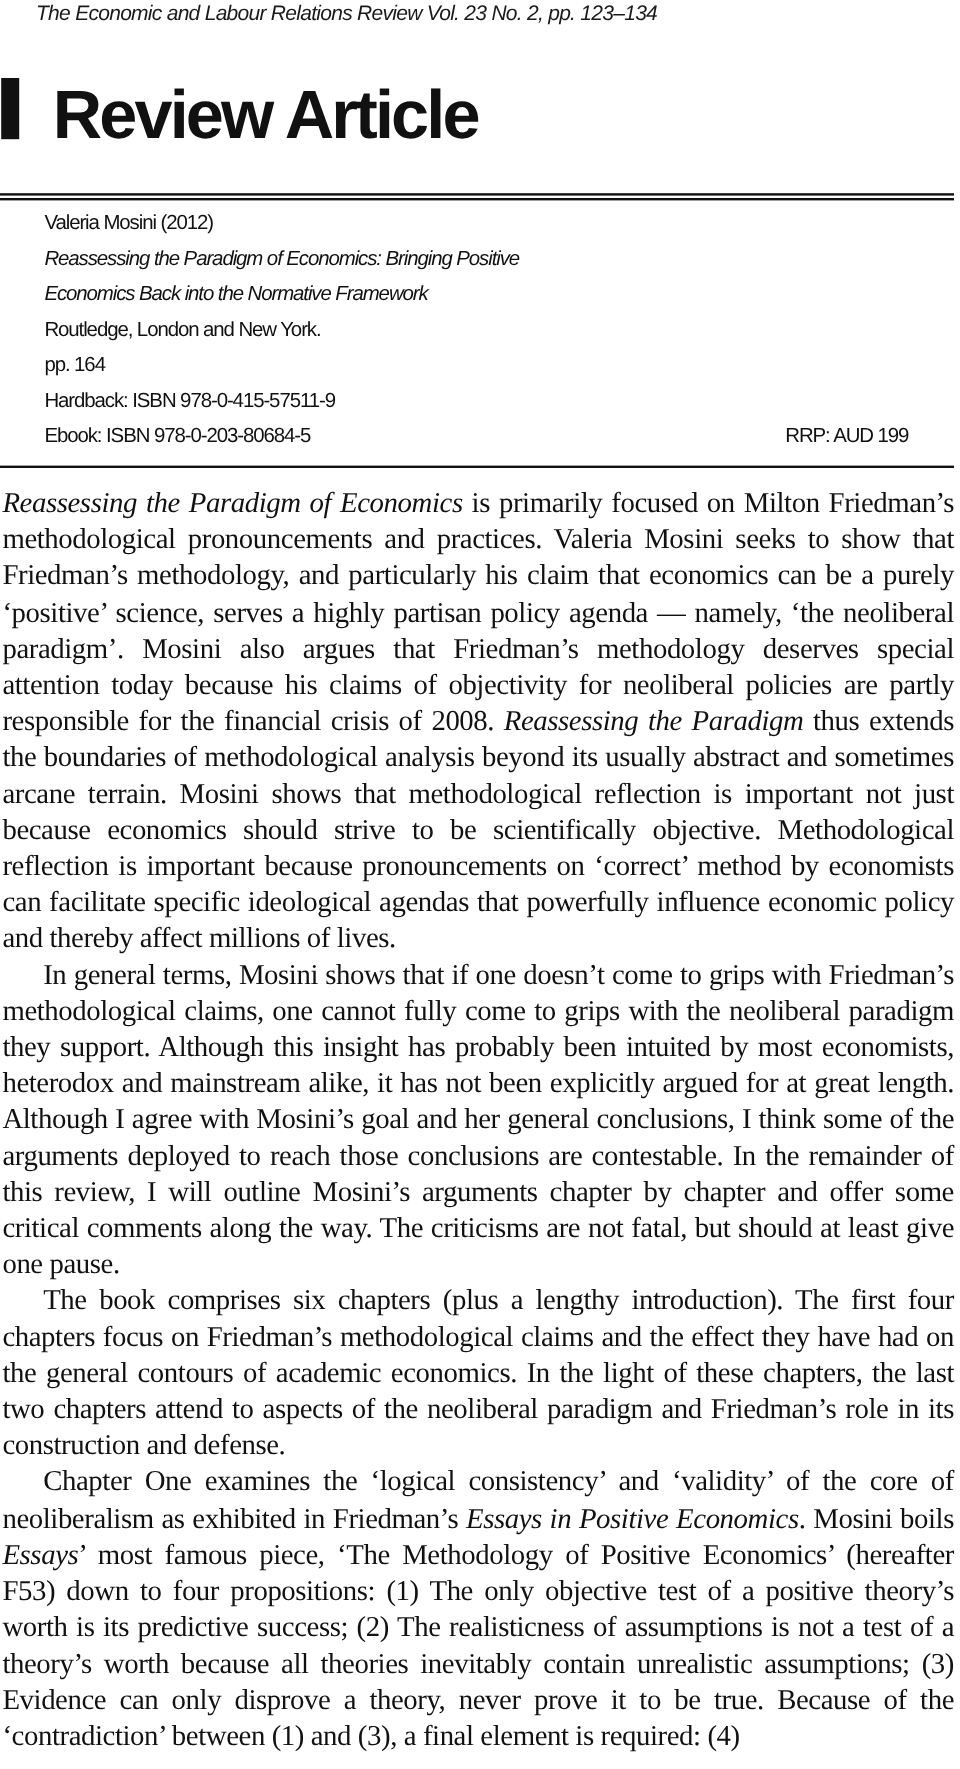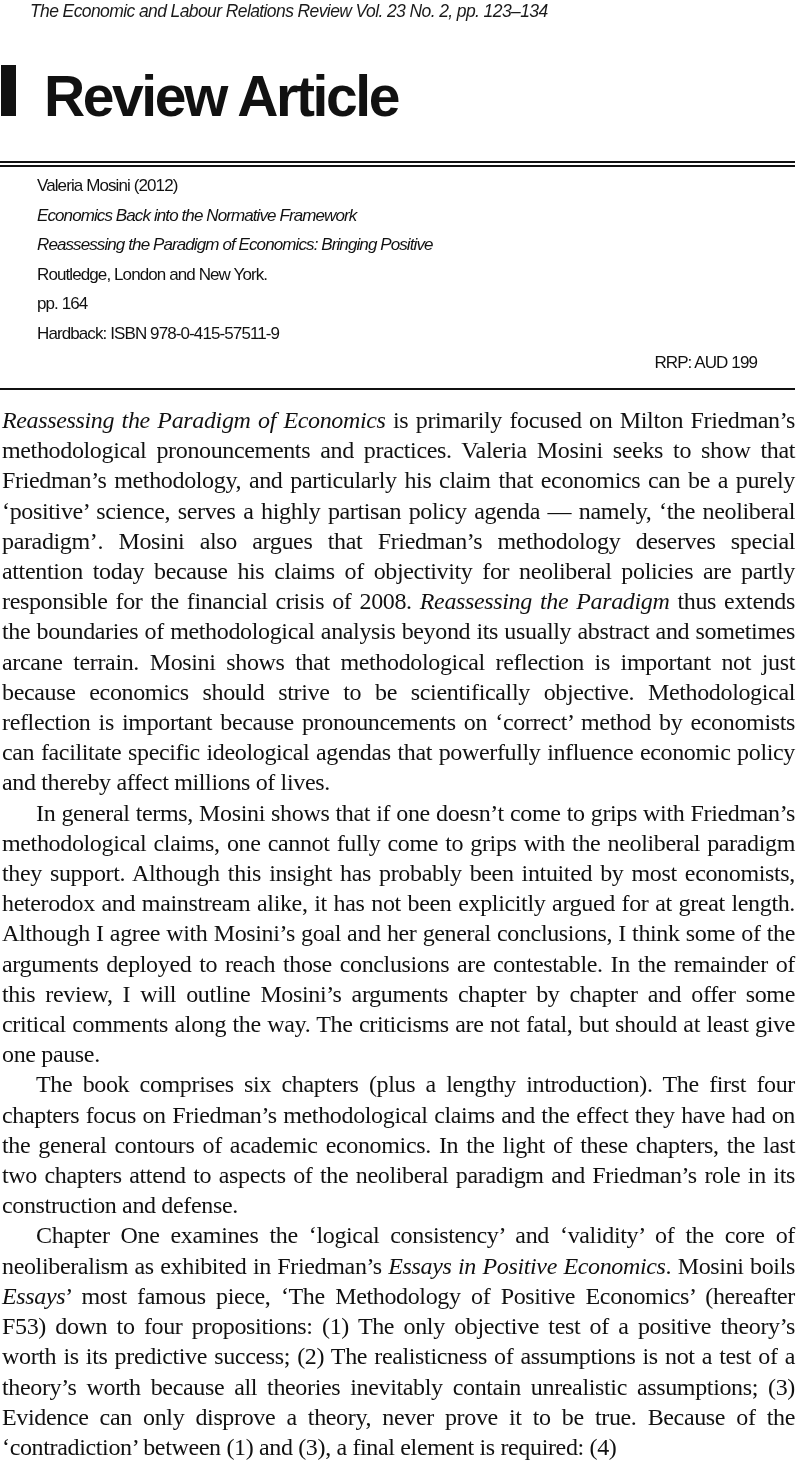--- a/index.html
+++ b/index.html
@@ -56,26 +56,27 @@
 <div class="running-head">The Economic and Labour Relations Review Vol. 23 No. 2, pp. 123–134</div>
 
 <div class="section-bar"></div>
 <h1 class="section-title" style="margin:0;">Review Article</h1>
 
 <div class="rule-double-top"></div>
 <div class="rule-double-bottom"></div>
 
 <div class="book-info">
   <div class="line">Valeria Mosini (2012)</div>
+  <div class="line italic">Reassessing the Paradigm of Economics: Bringing Positive</div>
   <div class="line italic">Economics Back into the Normative Framework</div>
-  <div class="line italic">Reassessing the Paradigm of Economics: Bringing Positive</div>
   <div class="line">Routledge, London and New York.</div>
   <div class="line">pp. 164</div>
   <div class="line">Hardback: ISBN 978-0-415-57511-9</div>
   <div class="line">
+    <span>Ebook: ISBN 978-0-203-80684-5</span>
     <span class="price">RRP: AUD 199</span>
   </div>
 </div>
 
 <div class="rule-bottom"></div>
 
 <div class="body-text">
   <p><em>Reassessing the Paradigm of Economics</em><span> is primarily focused on Milton Friedman’s methodological pronouncements and practices. Valeria Mosini seeks to show that Friedman’s methodology, and particularly his claim that economics can be a purely ‘positive’ science, serves a highly partisan policy agenda — namely, ‘the neoliberal paradigm’. Mosini also argues that Friedman’s methodology deserves special attention today because his claims of objectivity for neoliberal policies are partly responsible for the financial crisis of 2008. </span><em>Reassessing the Paradigm</em><span> thus extends the boundaries of methodological analysis beyond its usually abstract and sometimes arcane terrain. Mosini shows that methodological reflection is important not just because economics should strive to be scientifically objective. Methodological reflection is important because pronouncements on ‘correct’ method by economists can facilitate specific ideological agendas that powerfully influence economic policy and thereby affect millions of lives.</span></p>
   <p class="indent">In general terms, Mosini shows that if one doesn’t come to grips with Fried­man’s methodological claims, one cannot fully come to grips with the neoliberal paradigm they support. Although this insight has probably been intuited by most economists, heterodox and mainstream alike, it has not been explicitly argued for at great length. Although I agree with Mosini’s goal and her general conclusions, I think some of the arguments deployed to reach those conclusions are contest­able. In the remainder of this review, I will outline Mosini’s arguments chapter by chapter and offer some critical comments along the way. The criticisms are not fatal, but should at least give one pause.</p>
   <p class="indent">The book comprises six chapters (plus a lengthy introduction). The first four chapters focus on Friedman’s methodological claims and the effect they have had on the general contours of academic economics. In the light of these chapters, the last two chapters attend to aspects of the neoliberal paradigm and Friedman’s role in its construction and defense.</p>

